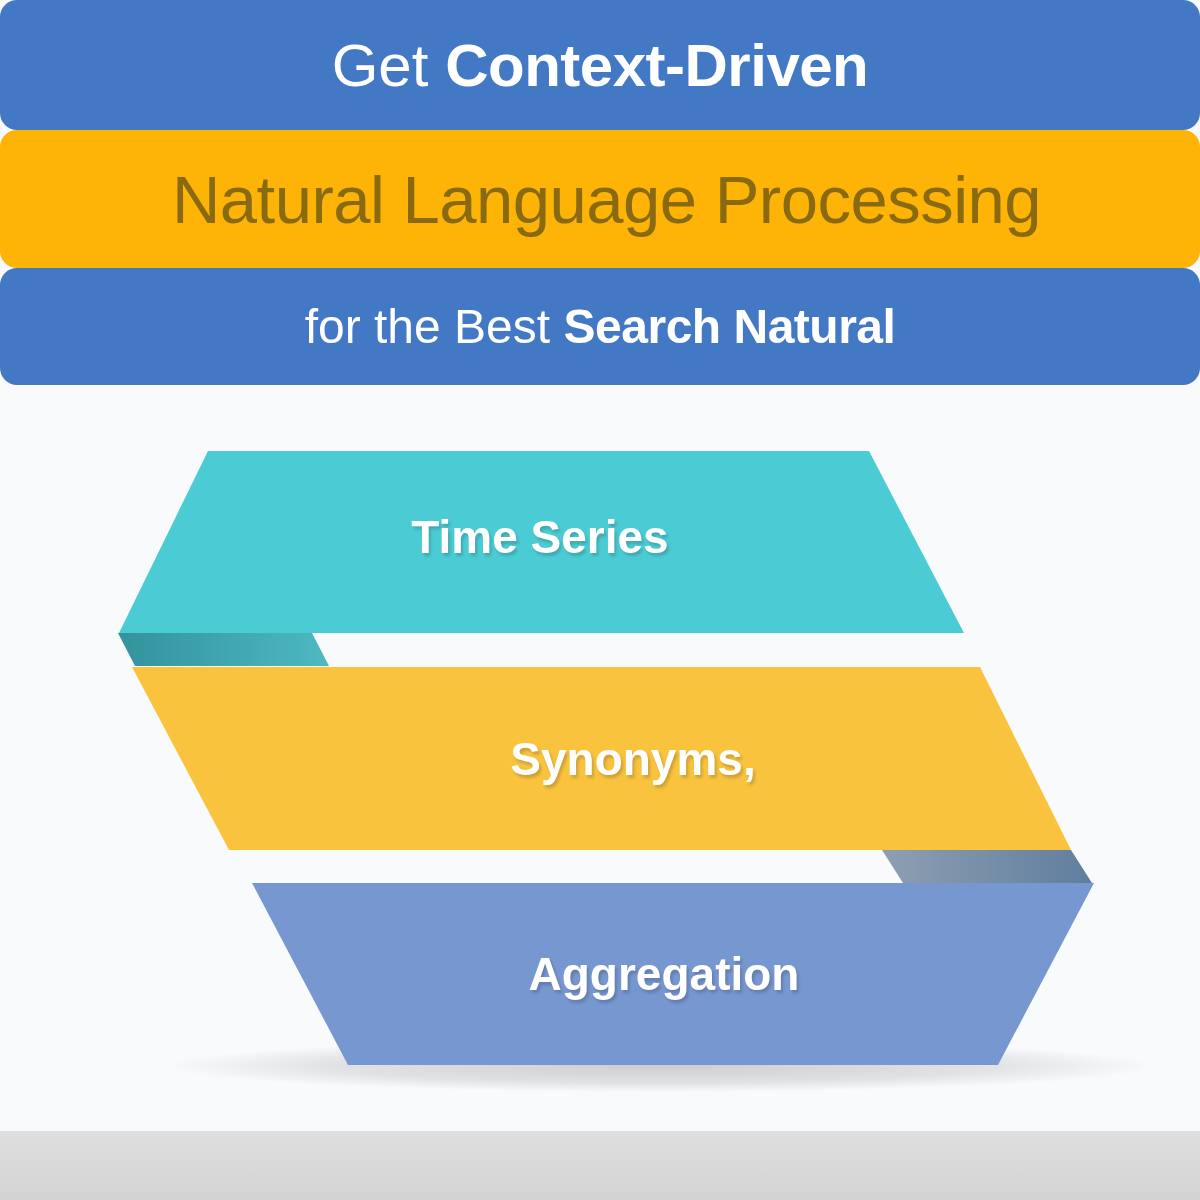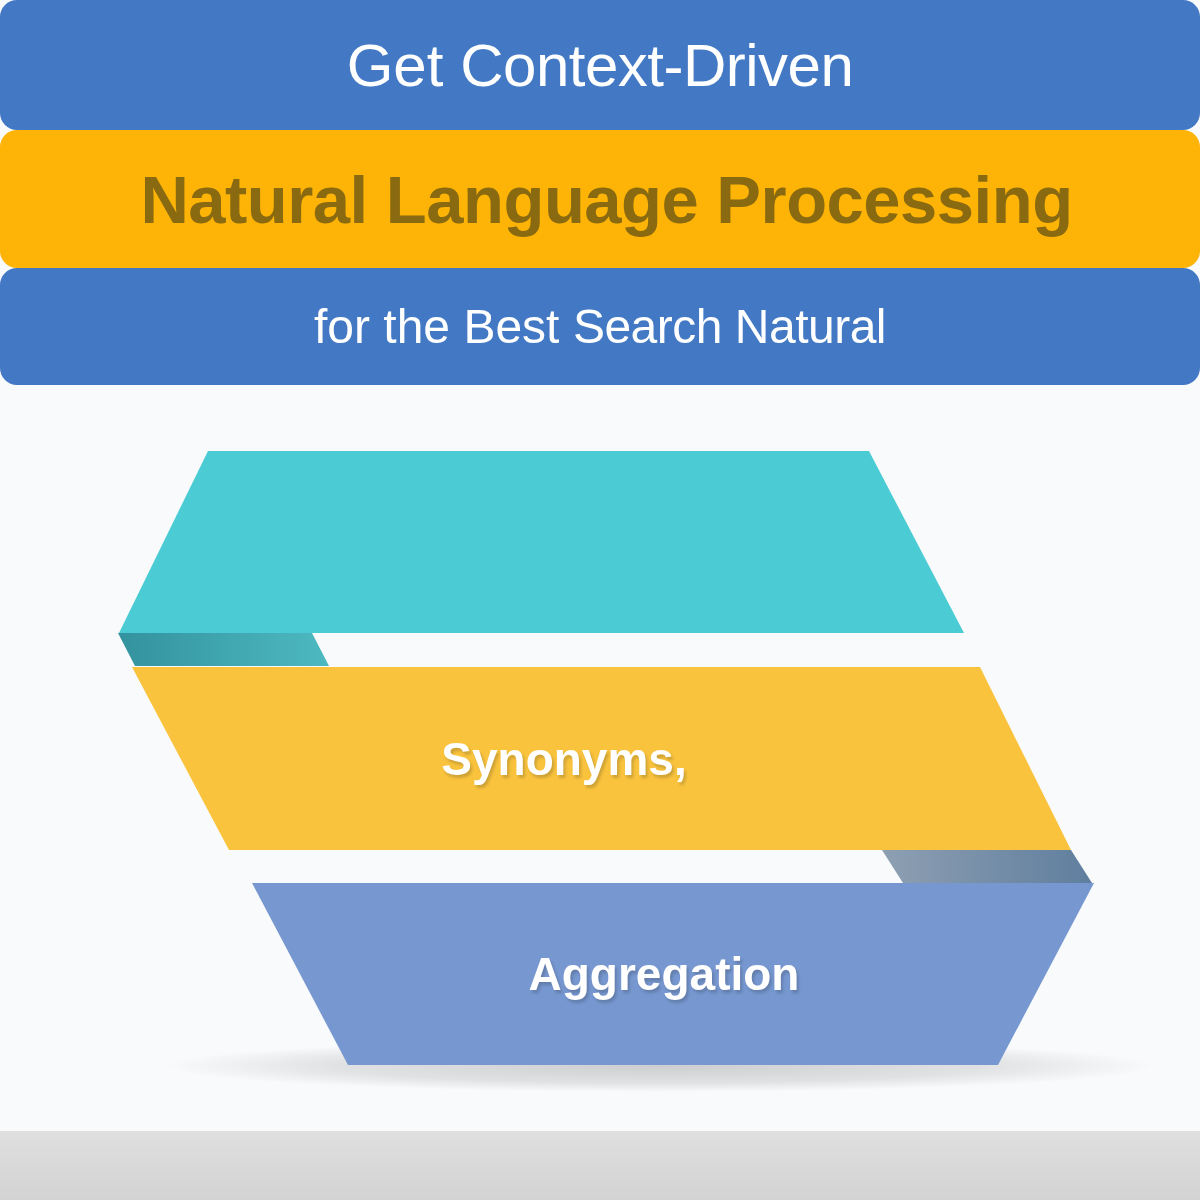--- a/index.html
+++ b/index.html
@@ -3,24 +3,24 @@
 <meta charset="utf-8">
 <style>
   html,body{margin:0;padding:0;}
   body{width:1200px;height:1200px;overflow:hidden;font-family:"Liberation Sans",sans-serif;}
   .page{position:relative;width:1200px;height:1200px;background:#f8fafb;}
 
   
   .header{position:absolute;top:0;left:0;width:1200px;}
   .hband{display:flex;align-items:center;justify-content:center;white-space:pre;border-radius:17px;}
   .hband-blue1{height:130px;background:#4379c4;color:#ffffff;font-size:60px;}
-  .hband-yellow{height:138px;background:#fdb407;color:#8a6a10;font-size:67px;font-weight:700;letter-spacing:-0.5px;padding-left:13px;}
+  .hband-yellow{height:138px;background:#fdb407;color:#8a6a10;font-size:67px;font-weight:400;letter-spacing:-0.5px;padding-left:13px;}
   .hband-blue2{height:117px;background:#4379c4;color:#ffffff;font-size:48px;}
   .wt-light{font-weight:400;}
-  .wt-bold{font-weight:400;margin-left:0.28em;letter-spacing:-0.5px;}
+  .wt-bold{font-weight:700;margin-left:0.28em;letter-spacing:-0.5px;}
 
   
   svg.ribbon{position:absolute;left:0;top:0;width:1200px;height:1200px;display:block;}
   .band-label{
     position:absolute;transform:translate(-50%,-50%);
     color:#ffffff;font-weight:700;font-size:46px;line-height:57px;
     text-align:center;white-space:nowrap;
     text-shadow:2px 3px 3px rgba(25,25,25,0.20);
   }
 
@@ -68,21 +68,22 @@
     </div>
     <div class="hband hband-yellow">
       <span>Natural Language Processing</span>
     </div>
     <div class="hband hband-blue2">
       <span class="wt-light">for the Best</span>
       <span class="wt-bold">Search Natural</span>
     </div>
   </div>
 
+  <div class="band-label" style="left:540px;top:537px;">Time Series</div>
 
-  <div class="band-label" style="left:564px;top:759px;">
+  <div class="band-label" style="left:633px;top:759px;">
     <div>Synonyms,</div>
   </div>
 
   <div class="band-label" style="left:664px;top:974px;">Aggregation</div>
 
   <div class="footer"></div>
 </div>
 
 </body></html>

